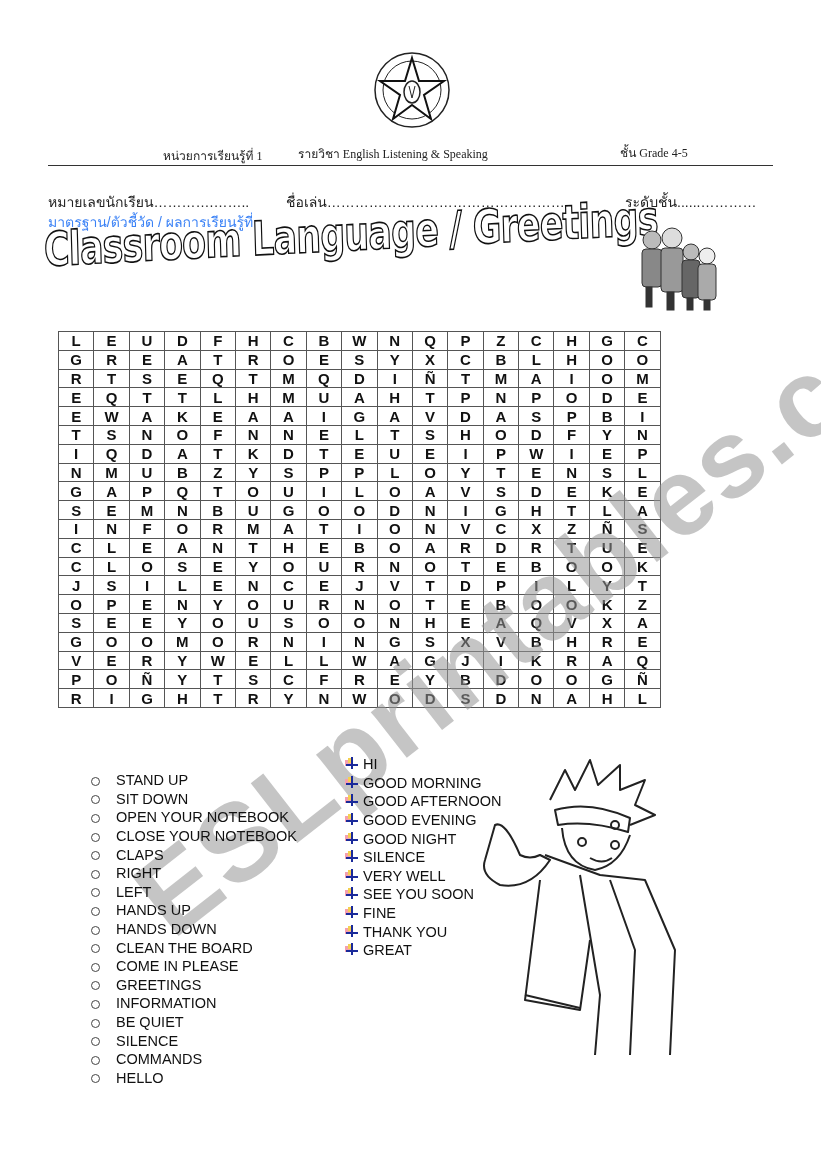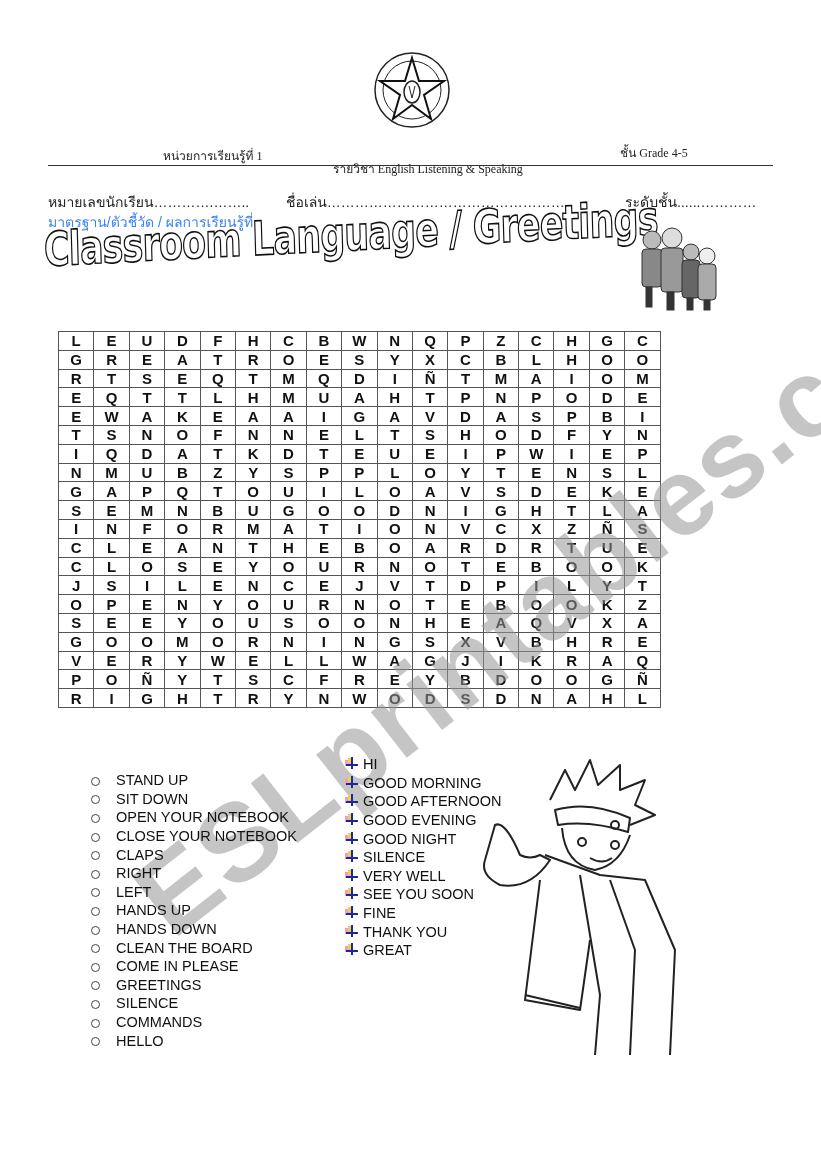--- a/index.html
+++ b/index.html
@@ -2,21 +2,21 @@
 <html><head>
 <meta charset="utf-8">
 <style>
   html, body { margin: 0; padding: 0; background: #ffffff; }
   body { width: 821px; height: 1161px; position: relative; overflow: hidden; font-family: "Liberation Sans", sans-serif; color: #111; }
 
   .logo { position: absolute; left: 372px; top: 50px; width: 80px; height: 80px; }
 
   .header-line { position: absolute; left: 48px; top: 143px; width: 725px; height: 22px; font-family: "Liberation Serif", serif; font-size: 12px; color: #222; }
   .header-line .unit { position: absolute; left: 115px; top: 3px; }
-  .header-line .subject { position: absolute; left: 250px; top: 16px; margin-left: 35px; }
+  .header-line .subject { position: absolute; left: 250px; top: 1px; }
   .header-line .grade { position: absolute; left: 572px; top: 0; }
   .rule { position: absolute; left: 48px; top: 165px; width: 725px; height: 1px; background: #333; }
 
   .fields { position: absolute; left: 48px; top: 191px; width: 725px; font-size: 14px; color: #222; }
   .fields span { position: absolute; white-space: nowrap; }
   .standard { position: absolute; left: 48px; top: 211px; font-size: 14px; color: #3b82f6; }
 
   .title { position: absolute; left: 44px; top: 222px; font-family: "DejaVu Sans", sans-serif; font-weight: bold; font-size: 47px; letter-spacing: -1px;
            color: #ffffff; -webkit-text-stroke: 1.6px #111; transform: scaleX(0.74) rotate(-2.2deg); transform-origin: left center; white-space: nowrap; }
 
@@ -509,20 +509,28 @@
       <span class="bullet"></span>
       <span>CLEAN THE BOARD</span>
     </li>
     <li>
       <span class="bullet"></span>
       <span>COME IN PLEASE</span>
     </li>
     <li>
       <span class="bullet"></span>
       <span>GREETINGS</span>
+    </li>
+    <li>
+      <span class="bullet"></span>
+      <span>INFORMATION</span>
+    </li>
+    <li>
+      <span class="bullet"></span>
+      <span>BE QUIET</span>
     </li>
     <li>
       <span class="bullet"></span>
       <span>SILENCE</span>
     </li>
     <li>
       <span class="bullet"></span>
       <span>COMMANDS</span>
     </li>
     <li>

